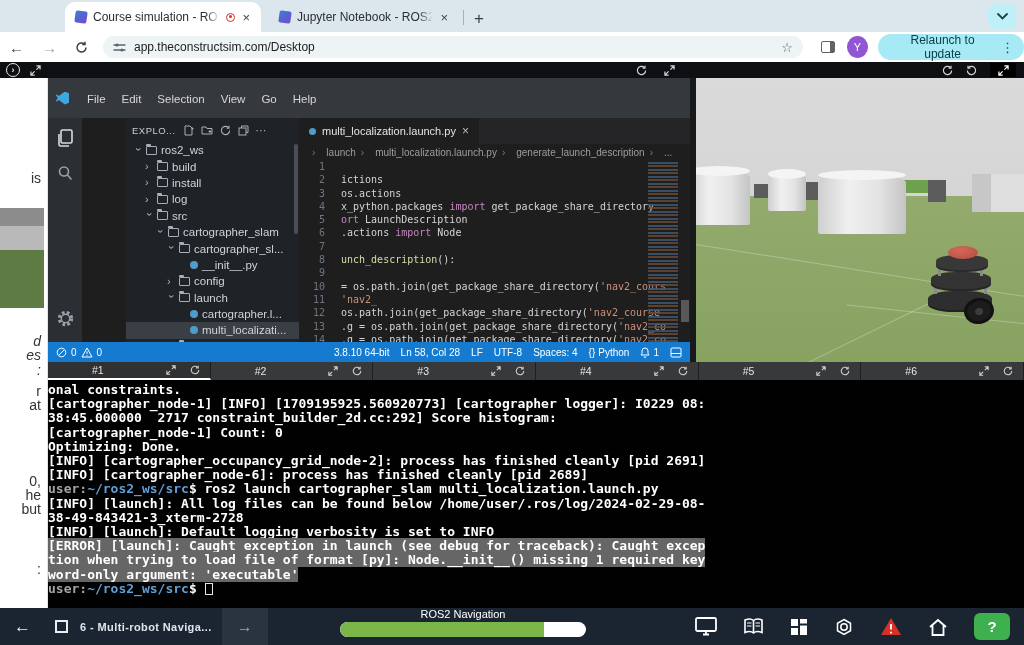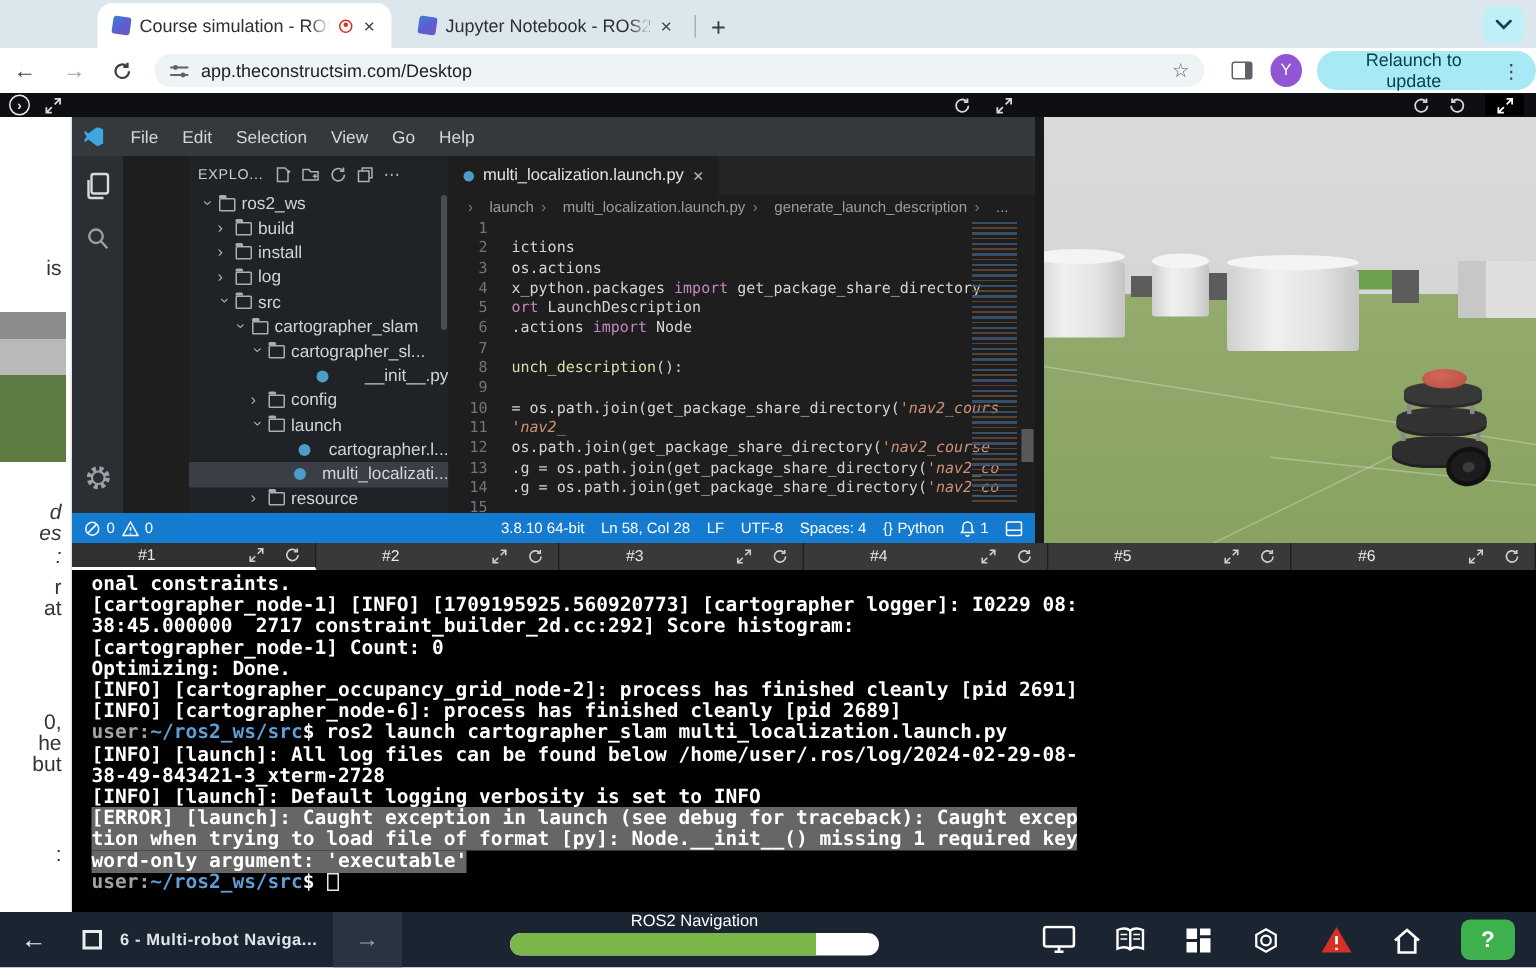--- a/index.html
+++ b/index.html
@@ -56,38 +56,38 @@
   .nbfrag:nth-of-type(6){ top:319px; }
   .nbfrag:nth-of-type(7){ top:395px; }
   .nbfrag:nth-of-type(8){ top:409px; }
   .nbfrag:nth-of-type(9){ top:423px; }
   .nbfrag:nth-of-type(10){ top:483px; }
   .nb-thumb { position:absolute; left:0; top:130px; width:44px; height:100px;
     background:linear-gradient(180deg,#8c8c8c 0 18%,#b9b9b9 18% 42%,#5d7b42 42% 100%); }
 
   
   .ide { position:absolute; left:48px; top:78px; width:642px; height:284px; display:flex; flex-direction:column; background:#1e1e1e; }
-  .menubar { height:26px; background:#35393e; display:flex; align-items:center; gap:2px; padding-left:8px; }
+  .menubar { height:40px; background:#35393e; display:flex; align-items:center; gap:2px; padding-left:8px; }
   .vscode-logo { width:13px; height:13px; background:#3fa7e0; clip-path:polygon(68% 0,100% 14%,100% 86%,68% 100%,22% 66%,6% 78%,0 70%,14% 50%,0 30%,6% 22%,22% 34%); margin-right:8px; }
   .menu-item { color:#d6d6d6; font-size:11.5px; padding:3px 8px; }
   .idebody { flex:1; display:flex; min-height:0; }
   .activitybar { width:34px; background:#2b2e33; display:flex; flex-direction:column; align-items:center; padding-top:10px; gap:16px; }
   .ab-spacer { flex:1; }
   .sidebar { width:173px; background:#1f2227; display:flex; flex-direction:column; position:relative;margin-left:44px; }
   .sb-head { height:24px; display:flex; align-items:center; padding:0 6px; gap:7px; color:#b9bfc5; }
   .sb-title { font-size:9.5px; letter-spacing:.5px; flex:0 0 auto; color:#c8cdd2; }
   .sb-dots { color:#aab0b6; font-size:11px; letter-spacing:1px; }
   .tree { flex:1; overflow:hidden; font-size:11.5px; color:#cfd4d9; position:relative; }
   .trow { display:flex; align-items:center; height:16.4px; gap:4px; white-space:nowrap; }
   .trow[data-selected="true"] { background:#3a3f45; }
   .trow[data-indent="0"]{ padding-left:8px; }
   .trow[data-indent="1"]{ padding-left:19px; }
   .trow[data-indent="2"]{ padding-left:30px; }
   .trow[data-indent="3"]{ padding-left:41px; }
-  .trow[data-indent="4"]{ padding-left:52px;justify-content:space-between; }
+  .trow[data-indent="4"]{ padding-left:52px; }
   .tr-arrow { width:8px; color:#aeb4ba; font-size:11px; line-height:1; display:inline-block; }
   .trow[data-arrow="v"] .tr-arrow { transform:rotate(90deg) translateX(1px); }
   .trow[data-arrow=""] .tr-arrow::before { content:""; }
   .trow[data-arrow=">"] .tr-arrow::before, .trow[data-arrow="v"] .tr-arrow::before { content:"›"; }
   .tr-icon { width:11px; height:9px; border:1px solid #a8aeb4; border-radius:1px; position:relative; flex:0 0 11px; }
   .tr-icon::before { content:""; position:absolute; left:-1px; top:-3px; width:5px; height:2px; background:#a8aeb4; border-radius:1px 1px 0 0; }
   .trow[data-icon="py"] .tr-icon { width:8px; height:8px; flex:0 0 8px; border:none; border-radius:50%; background:#4e9cc9; }
   .trow[data-icon="py"] .tr-icon::before { display:none; }
   .sb-scroll { position:absolute; right:1px; top:26px; width:4px; height:90px; background:#4a4f55; border-radius:2px; }
 
@@ -95,21 +95,21 @@
   .edtabbar { height:26px; background:#252528; display:flex; }
   .edtab { background:#1e1e1e; display:flex; align-items:center; gap:6px; padding:0 10px; font-size:11px; color:#e4e4e4; }
   .mod-dot { width:7px; height:7px; border-radius:50%; background:#4e9cc9; }
   .edtab-close { color:#bbb; font-size:12px; }
   .breadcrumb { height:16px; display:flex; align-items:center; font-size:10px; color:#9d9d9d; padding-left:10px; gap:2px; background:#1e1e1e; }
   .bc-sep { color:#7c7c7c; margin:0 3px; }
   .bc-item { display:flex; align-items:center; gap:4px; }
   .code { flex:1; position:relative; font-family:"DejaVu Sans Mono",monospace; font-size:10px; line-height:13.3px; overflow:hidden; background:#1e1e1e; }
   .cl { display:flex; white-space:pre; }
   .ln { width:26px; text-align:right; color:#6e7681; margin-right:16px; flex:0 0 26px; }
-  .tk-pl { color:#d4d4d4; } .tk-kw { color:#c586c0; } .tk-fn { color:#dcdcaa; } .tk-st { color:#ce9178;font-style:italic; }
+  .tk-pl { color:#d4d4d4; } .tk-kw { color:#c586c0; } .tk-fn { color:#dcdcaa; } .tk-st { color:#ce9178; }
   .minimap { position:absolute; right:12px; top:2px; width:30px; height:188px;
     background:repeating-linear-gradient(180deg,#3d5a78 0 1.6px,rgba(0,0,0,0) 1.6px 3.4px,#6b4a33 3.4px 4.6px,rgba(0,0,0,0) 4.6px 7px); opacity:.8; }
   .edscroll { position:absolute; right:1px; top:140px; width:8px; height:22px; background:#585858; }
 
   .statusbar { height:20px; background:#147bd1; color:#fff; font-size:10px; display:flex; align-items:center; padding:0 8px; gap:6px; }
   .sb-left { display:flex; align-items:center; gap:4px; }
   .sb-right { margin-left:auto; display:flex; align-items:center; gap:11px; }
   .sb-item { display:flex; align-items:center; gap:3px; white-space:nowrap; }
 
   
@@ -130,21 +130,21 @@
   .r-wheel { position:absolute; left:36px; top:52px; width:30px; height:26px; border-radius:50%; background:#1c1c1c; border:3px solid #111; transform:rotate(-12deg); }
   .r-wheel::after { content:""; position:absolute; left:8px; top:7px; width:8px; height:7px; border-radius:50%; background:#3c3c3c; }
 
   
   .termtabs { position:absolute; left:48px; top:362px; width:976px; height:18px; background:#2e3032; display:flex; }
   .ttab { flex:1; display:flex; align-items:center; background:#37393b; border-right:1px solid #1d1e1f; color:#e6e6e6; font-size:10.5px; padding:0 10px 0 44px; gap:14px; }
   .ttab[data-active="true"] { background:#2f3133; border-bottom:2px solid #fff; }
   .ttab .sp { flex:1; }
 
   
-  .terminal { position:absolute; left:48px; top:380px; width:976px; height:228px; background:#010101; font-family:"DejaVu Sans Mono",monospace; font-size:13px; font-weight:700; line-height:14.2px; color:#fff; padding:3px 0 0 13px; overflow:hidden; }
+  .terminal { position:absolute; left:48px; top:380px; width:976px; height:228px; background:#010101; font-family:"DejaVu Sans Mono",monospace; font-size:13px; font-weight:700; line-height:14.2px; color:#fff; padding:3px 0 0 0; overflow:hidden; }
   .tline { white-space:pre; }
   .tuser { color:#a3a3a3; } .tpath { color:#5f9fd8; }
   .thl { background:#666; }
   .tcursor { display:inline-block; width:8px; height:12px; border:1.2px solid #e8e8e8; vertical-align:-2px; }
 
   
   .bottombar { position:absolute; left:0; top:608px; width:1024px; height:37px; background:#1b2531; display:flex; align-items:center; }
   .bb-back { color:#e8edf0; font-size:17px; padding:0 14px; background:none; border:none; }
   .bb-unit { display:flex; align-items:center; gap:12px; height:100%; padding:0 10px;font-weight:bold; }
   .bb-square { width:13px; height:13px; border:2px solid #e8edf0; }

